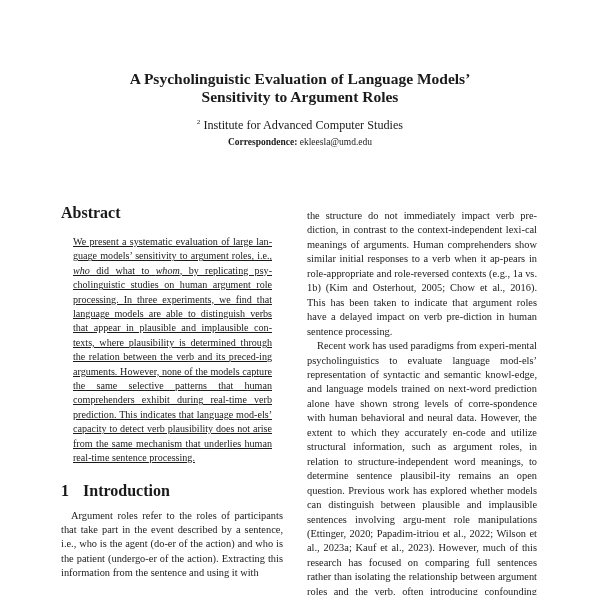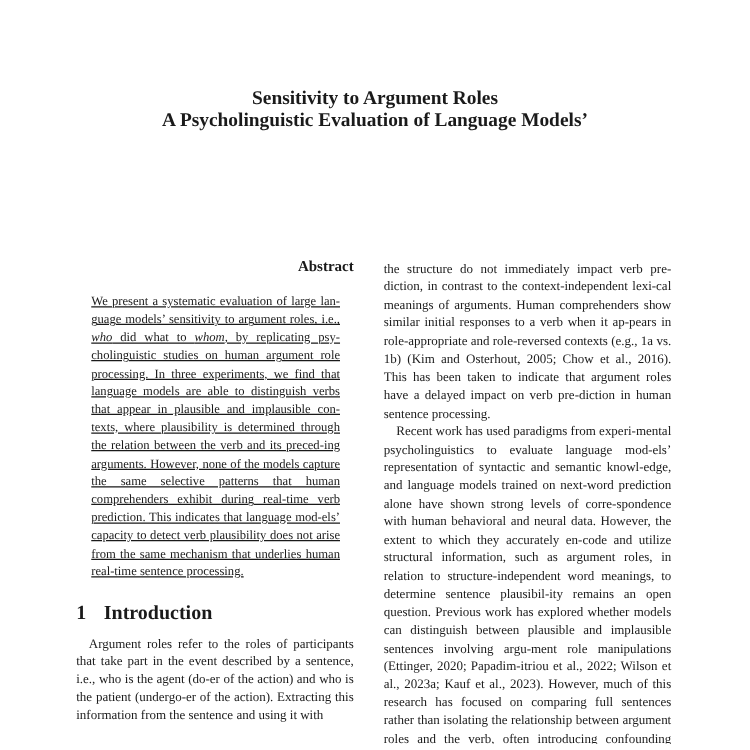--- a/index.html
+++ b/index.html
@@ -24,49 +24,53 @@
   .correspondence b { font-weight: bold; }
 
   .col {
     position: absolute; top: 206px; font-size: 10.4px; line-height: 14.45px;
     text-align: justify; hyphens: manual;
   }
   .col-left { left: 61px; width: 222px; }
   .col-right { left: 307px; width: 230px; top: 209px; }
 
   .abstract-heading {
-    text-align: right; font-weight: bold; font-size: 12px; line-height: 14px;
+    text-align: left; font-weight: bold; font-size: 16px; line-height: 14px;
     margin: 0 0 15px 0;
   }
   .abstract-body { margin: 0 11px 0 12px; font-size: 10.1px; line-height: 14.4px; text-decoration: underline; }
 
   .section-heading {
     font-weight: bold; font-size: 16px; line-height: 14px; margin: 18px 0 11px 0;
   }
   .section-heading .num { display: inline-block; width: 22px; }
 
   p { margin: 0; }
   .indent { text-indent: 10px; }
   .clip-bottom { position: absolute; left: 0; top: 595px; width: 600px; height: 5px; background: #fff; }
 </style>
 </head>
 <body>
 
 <div class="page">
 
   <div class="header">
     <div class="title">
+      <div>A Psycholinguistic Evaluation of Language Models’</div>
       <div>Sensitivity to Argument Roles</div>
-      <div>A Psycholinguistic Evaluation of Language Models’</div>
     </div>
 
 
     <div class="affiliations">
+      <span class="affil"><sup>2</sup><span> Institute for Advanced Computer Studies</span></span>
     </div>
 
+    <div class="correspondence">
+      <b>Correspondence:</b><span> ekleesla@umd.edu</span>
+    </div>
   </div>
 
   <div class="col col-left">
     <div class="abstract-heading">Abstract</div>
     <p class="abstract-body"><span>We present a systematic evaluation of large lan-guage models’ sensitivity to argument roles, i.e., </span><i>who</i><span> did what to </span><i>whom</i><span>, by replicating psy-cholinguistic studies on human argument role processing. In three experiments, we find that language models are able to distinguish verbs that appear in plausible and implausible con-texts, where plausibility is determined through the relation between the verb and its preced-ing arguments. However, none of the models capture the same selective patterns that human comprehenders exhibit during real-time verb prediction. This indicates that language mod-els’ capacity to detect verb plausibility does not arise from the same mechanism that underlies human real-time sentence processing.</span></p>
 
     <div class="section-heading"><span class="num">1</span><span>Introduction</span></div>
 
     <p class="indent">Argument roles refer to the roles of participants that take part in the event described by a sentence, i.e., who is the agent (do-er of the action) and who is the patient (undergo-er of the action). Extracting this information from the sentence and using it with</p>
   </div>

